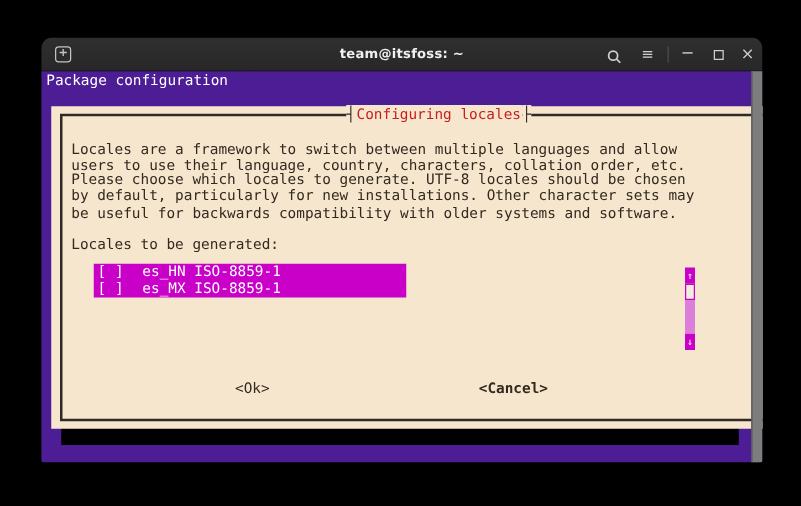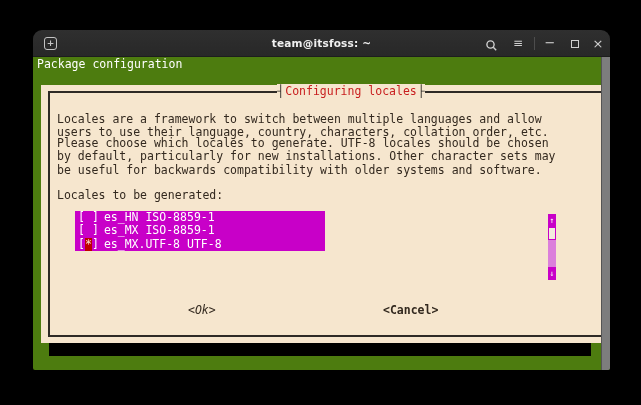--- a/index.html
+++ b/index.html
@@ -22,21 +22,21 @@
   .ico-search { left:450px; top:7px; }
   .ico-menu   { left:477px; font-size:12px; line-height:15px; }
   .tb-sep     { position:absolute; left:501px; top:7px; width:1px; height:13px; background:#4d4d4d; }
   .ico-min    { left:509px; font-size:13px; line-height:14px; }
   .ico-max    { left:534px; }
   .ico-max i  { display:block; width:8px; height:8px; margin:4px auto 0; border:1px solid #cfcfcf; }
   .ico-close  { left:557px; font-size:13px; line-height:15px; }
 
   
   .terminal { position:absolute; left:0; top:27px; right:0; bottom:0;
-              background:#4d7c0f; font-size:11.5px; line-height:13.3px; color:#fff; }
+              background:#4c1d95; font-size:11.5px; line-height:13.3px; color:#fff; }
   .term-scrollbar { position:absolute; right:0; top:0; bottom:0; width:9px;
                     background:#7d7d7d; border-left:1px solid #555; }
   .pkg-header { position:absolute; left:4px; top:1px; color:#fff; white-space:pre; }
 
   
   .dlg-shadow { position:absolute; left:16px; top:41px; width:542px; height:258px; background:#000; }
   .dialog { position:absolute; left:8px; top:28px; width:620px; height:258px;
             background:#F6E6CE; color:#33291f; }
   .dlg-border { position:absolute; left:7px; top:6px; right:7px; bottom:6px;
                 border:2px solid #2e2a26; pointer-events:none; }
@@ -48,34 +48,34 @@
   .para { position:absolute; left:16px; white-space:pre; }
   .para1 { top:28px; }
   .para2 { top:52px; }
   .prompt { position:absolute; left:16px; top:104px; white-space:pre; }
 
   
   .clist { position:absolute; left:34px; top:126px; width:250px; background:#C800C8; }
   .cl-row { height:13.3px; line-height:13.3px; color:#fff; padding-left:3px; white-space:pre; }
   .cl-row .mark { display:inline-block; width:7px; text-align:center; white-space:pre; }
   .cl-row .mark.cursor { background:#C00000; color:#F6E6CE; }
-  .cl-row .lbl { margin-left:5px;text-align:center; }
+  .cl-row .lbl { margin-left:15px;text-align:center; }
 
   
   .lsb { position:absolute; left:507px; top:129px; width:8px; }
   .lsb div { width:8px; }
   .lsb-up, .lsb-down { height:13px; background:#C800C8; color:#fff; font-size:8px;
                        line-height:13px; text-align:center; }
   .lsb-thumb { height:13px; background:#C800C8; position:relative; }
   .lsb-thumb i { position:absolute; left:1px; top:1px; width:6px; height:11px; background:#F3ECDE; }
   .lsb-track { height:27px; background:#DB7FDB; }
 
   
   .dlg-btn { position:absolute; top:219px; color:#33291f; white-space:pre; cursor:default; }
-  .btn-ok { left:147px;font-style:italic; }
+  .btn-ok { left:147px; }
   .btn-cancel { left:342px;font-weight:bold; }
 </style>
 </head>
 <body>
 
 <div class="window">
 
   <div class="titlebar">
     <div class="newtab">+</div>
     <div class="tb-title">team@itsfoss: ~</div>
@@ -107,21 +107,20 @@
       <div class="para para1">Locales are a framework to switch between multiple languages and allow
 users to use their language, country, characters, collation order, etc.</div>
       <div class="para para2">Please choose which locales to generate. UTF-8 locales should be chosen
 by default, particularly for new installations. Other character sets may
 be useful for backwards compatibility with older systems and software.</div>
       <div class="prompt">Locales to be generated:</div>
 
       <div class="clist">
         <div class="cl-row"><span class="br">[</span><span class="mark"> </span><span class="br">]</span><span class="lbl">es_HN ISO-8859-1</span></div>
         <div class="cl-row"><span class="br">[</span><span class="mark"> </span><span class="br">]</span><span class="lbl">es_MX ISO-8859-1</span></div>
-        <div class="cl-row"><span class="br">[</span><span class="mark cursor">*</span><span class="br">]</span><span class="lbl">es_MX.UTF-8 UTF-8</span></div>
       </div>
 
       <div class="lsb">
         <div class="lsb-up">↑</div>
         <div class="lsb-thumb">
             <i></i>
           </div>
         <div class="lsb-track"></div>
         <div class="lsb-down">↓</div>
       </div>

